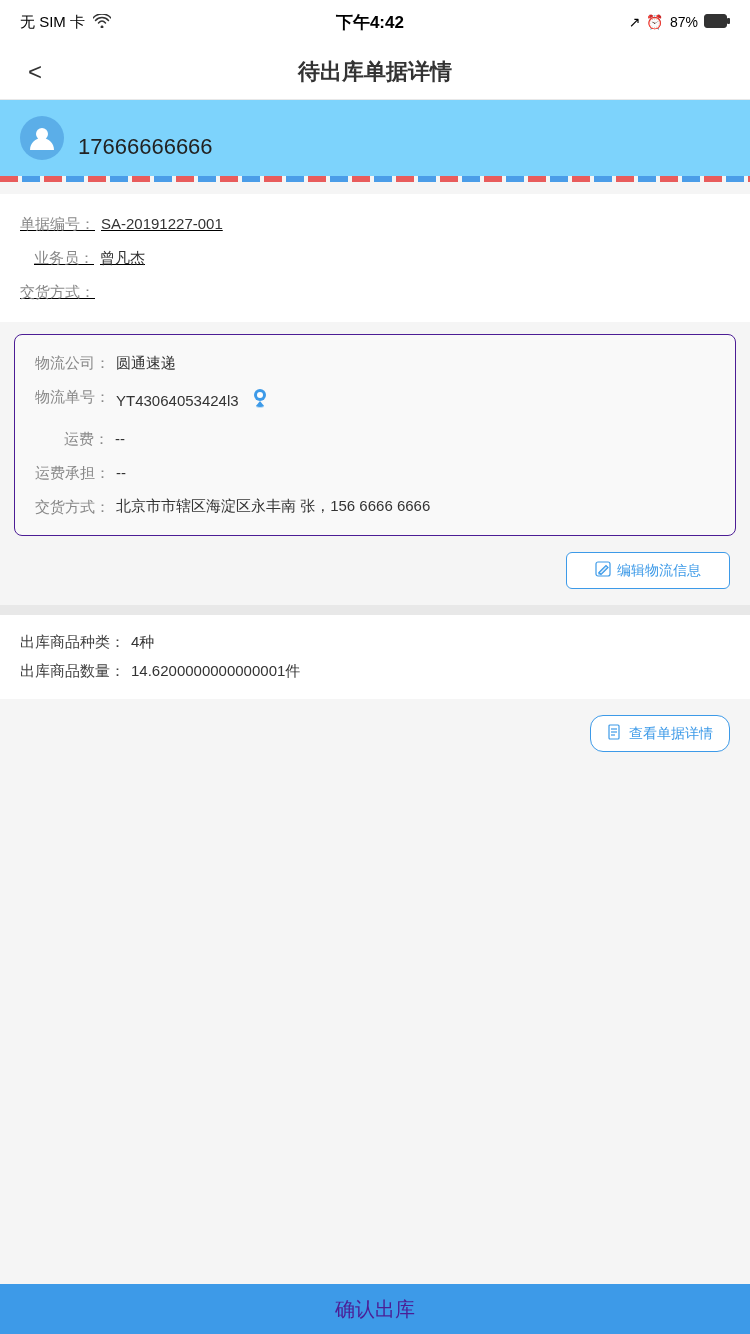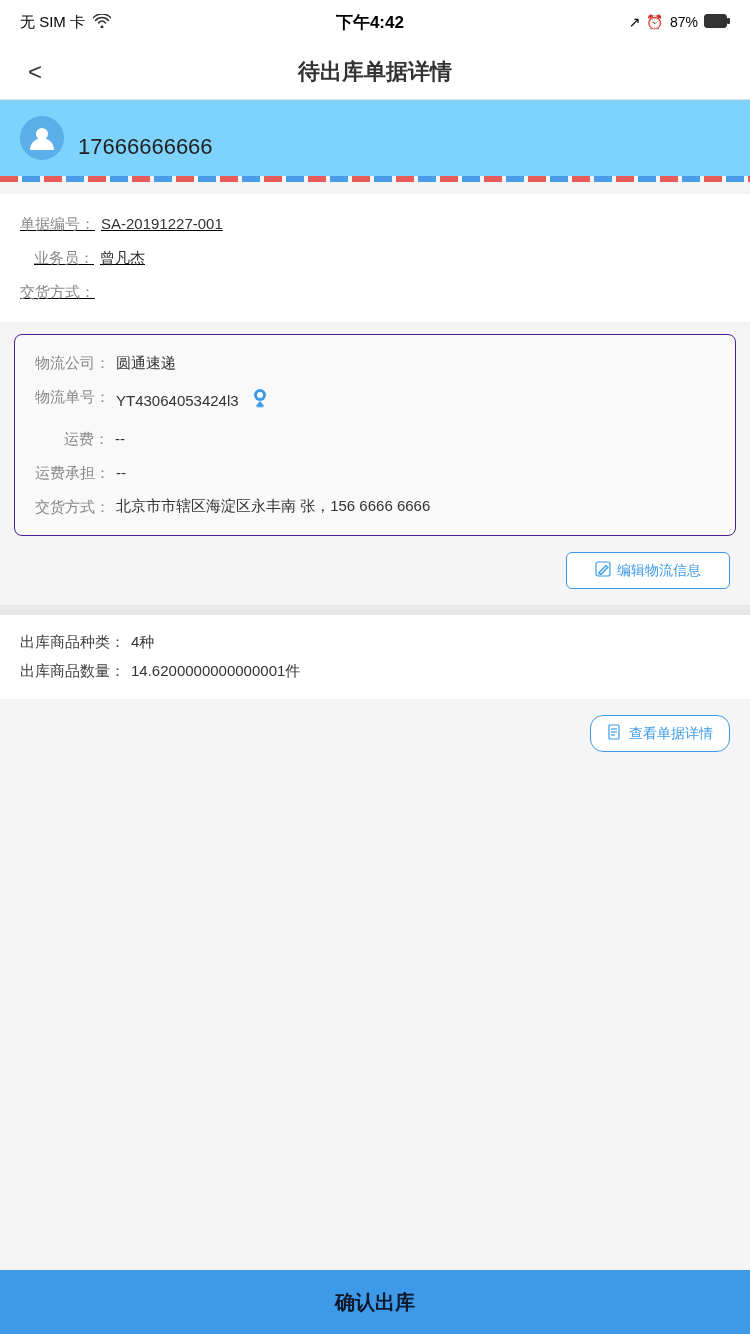--- a/index.html
+++ b/index.html
@@ -244,25 +244,25 @@
     .confirm-btn-wrapper {
       position: fixed;
       bottom: 0;
       left: 0;
       width: 750px;
       background: #3d9ae8;
       padding: 0;
     }
     .confirm-btn {
       width: 100%;
-      height: 64px;
+      height: 50px;
       background: #3d9ae8;
-      color: #0f172a;
+      color: #4c1d95;
       font-size: 20px;
-      font-weight: 700;
+      font-weight: 400;
       border: none;
       cursor: pointer;
       display: flex;
       align-items: center;
       justify-content: center;
     }
   </style>
 </head>
 <body>
 

